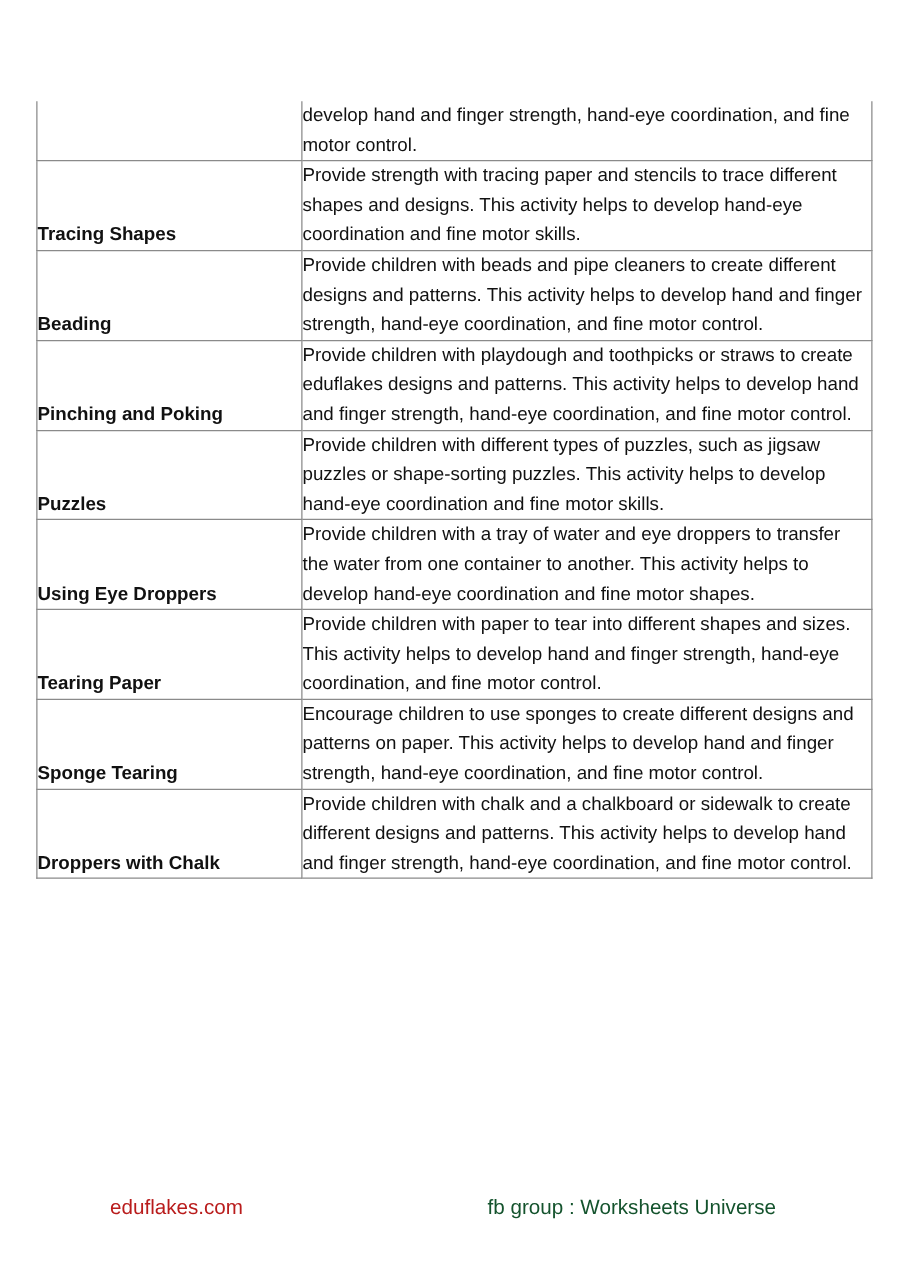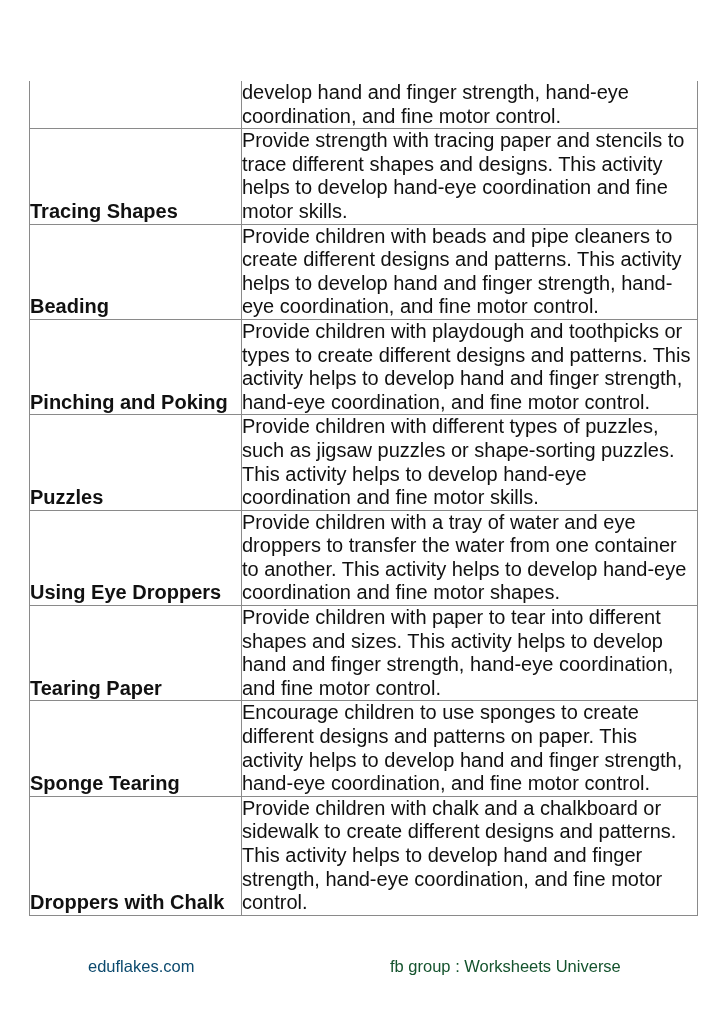--- a/index.html
+++ b/index.html
@@ -34,21 +34,21 @@
     table-layout: fixed;
   }
 
   .activity-table col.c-name { width: 212px; }
   .activity-table col.c-desc { width: 456px; }
 
   .activity-table td {
     border: 1px solid #8a8a8a;
     padding: 0;
     vertical-align: bottom;
-    font-size: 20px;
+    font-size: 15px;
     line-height: 23.6px;
     color: #111111;
     margin-top: 25px;
   }
 
   
   .activity-table tr.continuation-row > td {
     border-top: none;
   }
 
@@ -76,21 +76,21 @@
     width: 724px;
     height: 26px;
   }
 
   .footer-left {
     position: absolute;
     left: 88px;
     top: 0;
     font-size: 16.5px;
     line-height: 22px;
-    color: #0c4a6e;
+    color: #b91c1c;
     white-space: nowrap;
   }
 
   .footer-right {
     position: absolute;
     left: 390px;
     top: 0;
     font-size: 16.5px;
     line-height: 22px;
     color: #14532d;
@@ -126,21 +126,21 @@
       <tr>
         <td class="cell-name">Beading</td>
         <td class="cell-desc">
           <p>Provide children with beads and pipe cleaners to create different designs and patterns. This activity helps to develop hand and finger strength, hand-eye coordination, and fine motor control.</p>
         </td>
       </tr>
 
       <tr>
         <td class="cell-name">Pinching and Poking</td>
         <td class="cell-desc">
-          <p>Provide children with playdough and toothpicks or types to create different designs and patterns. This activity helps to develop hand and finger strength, hand-eye coordination, and fine motor control.</p>
+          <p>Provide children with playdough and toothpicks or straws to create eduflakes designs and patterns. This activity helps to develop hand and finger strength, hand-eye coordination, and fine motor control.</p>
         </td>
       </tr>
 
       <tr>
         <td class="cell-name">Puzzles</td>
         <td class="cell-desc">
           <p>Provide children with different types of puzzles, such as jigsaw puzzles or shape-sorting puzzles. This activity helps to develop hand-eye coordination and fine motor skills.</p>
         </td>
       </tr>
 

